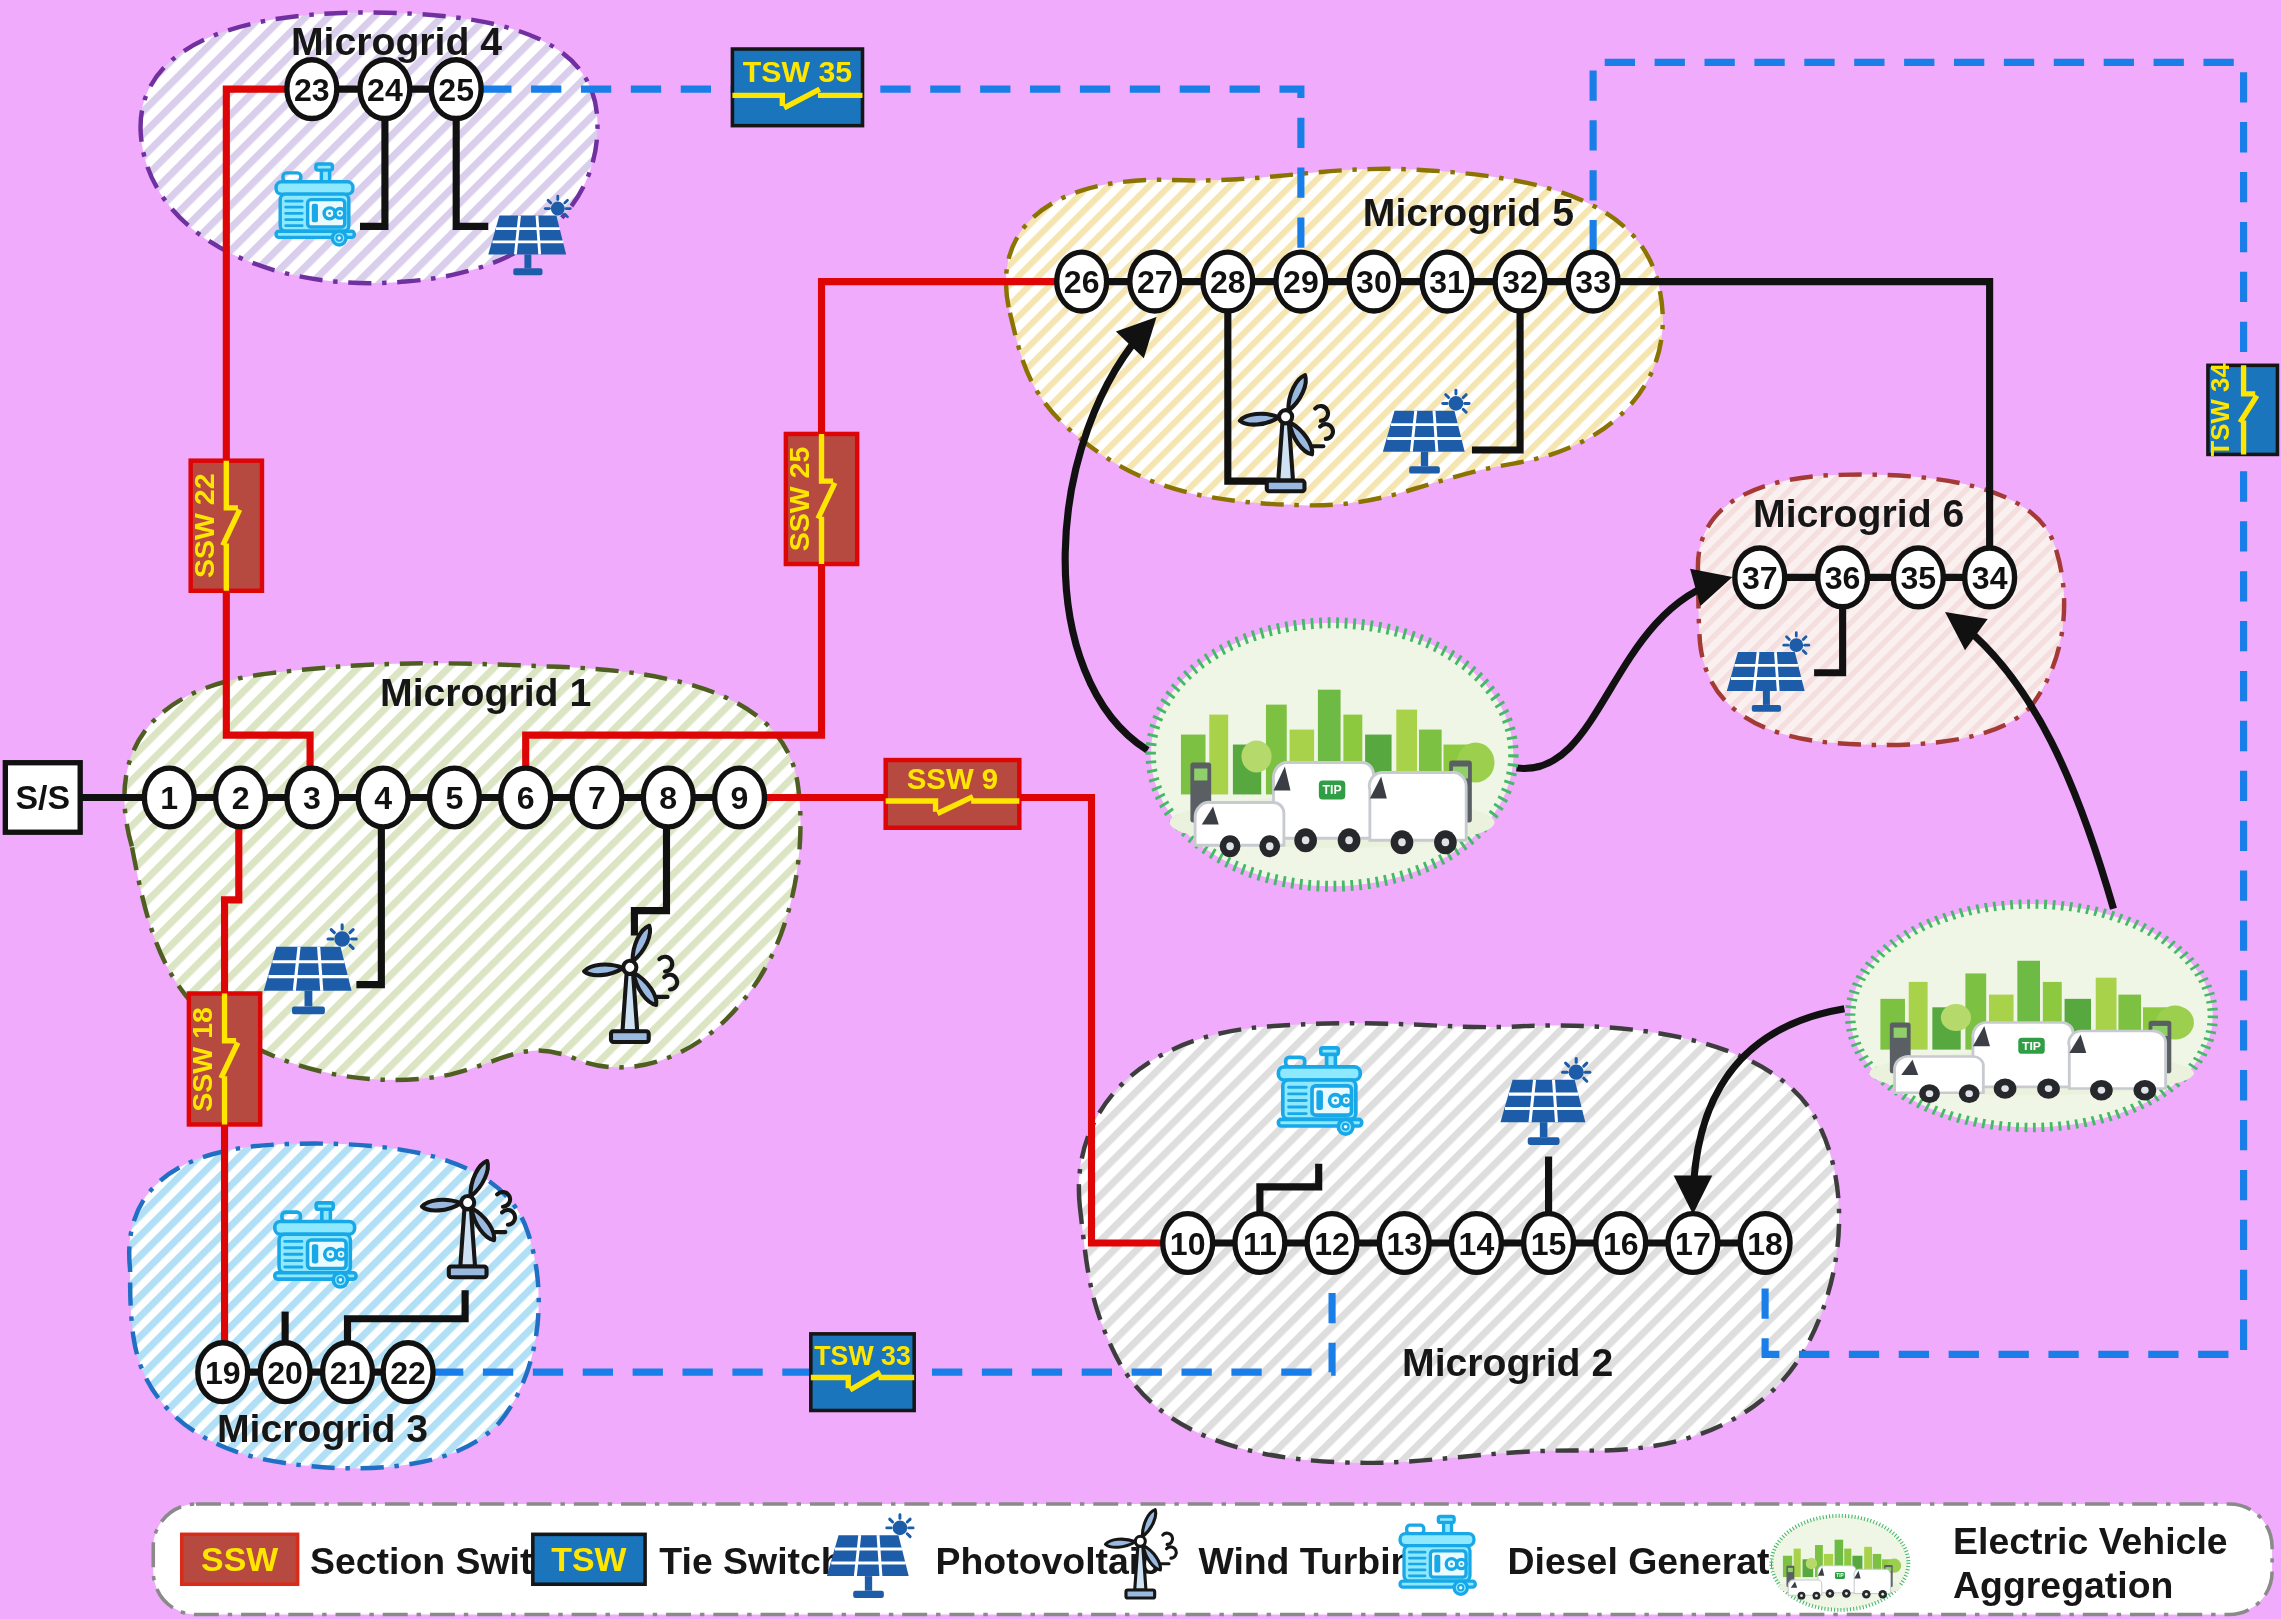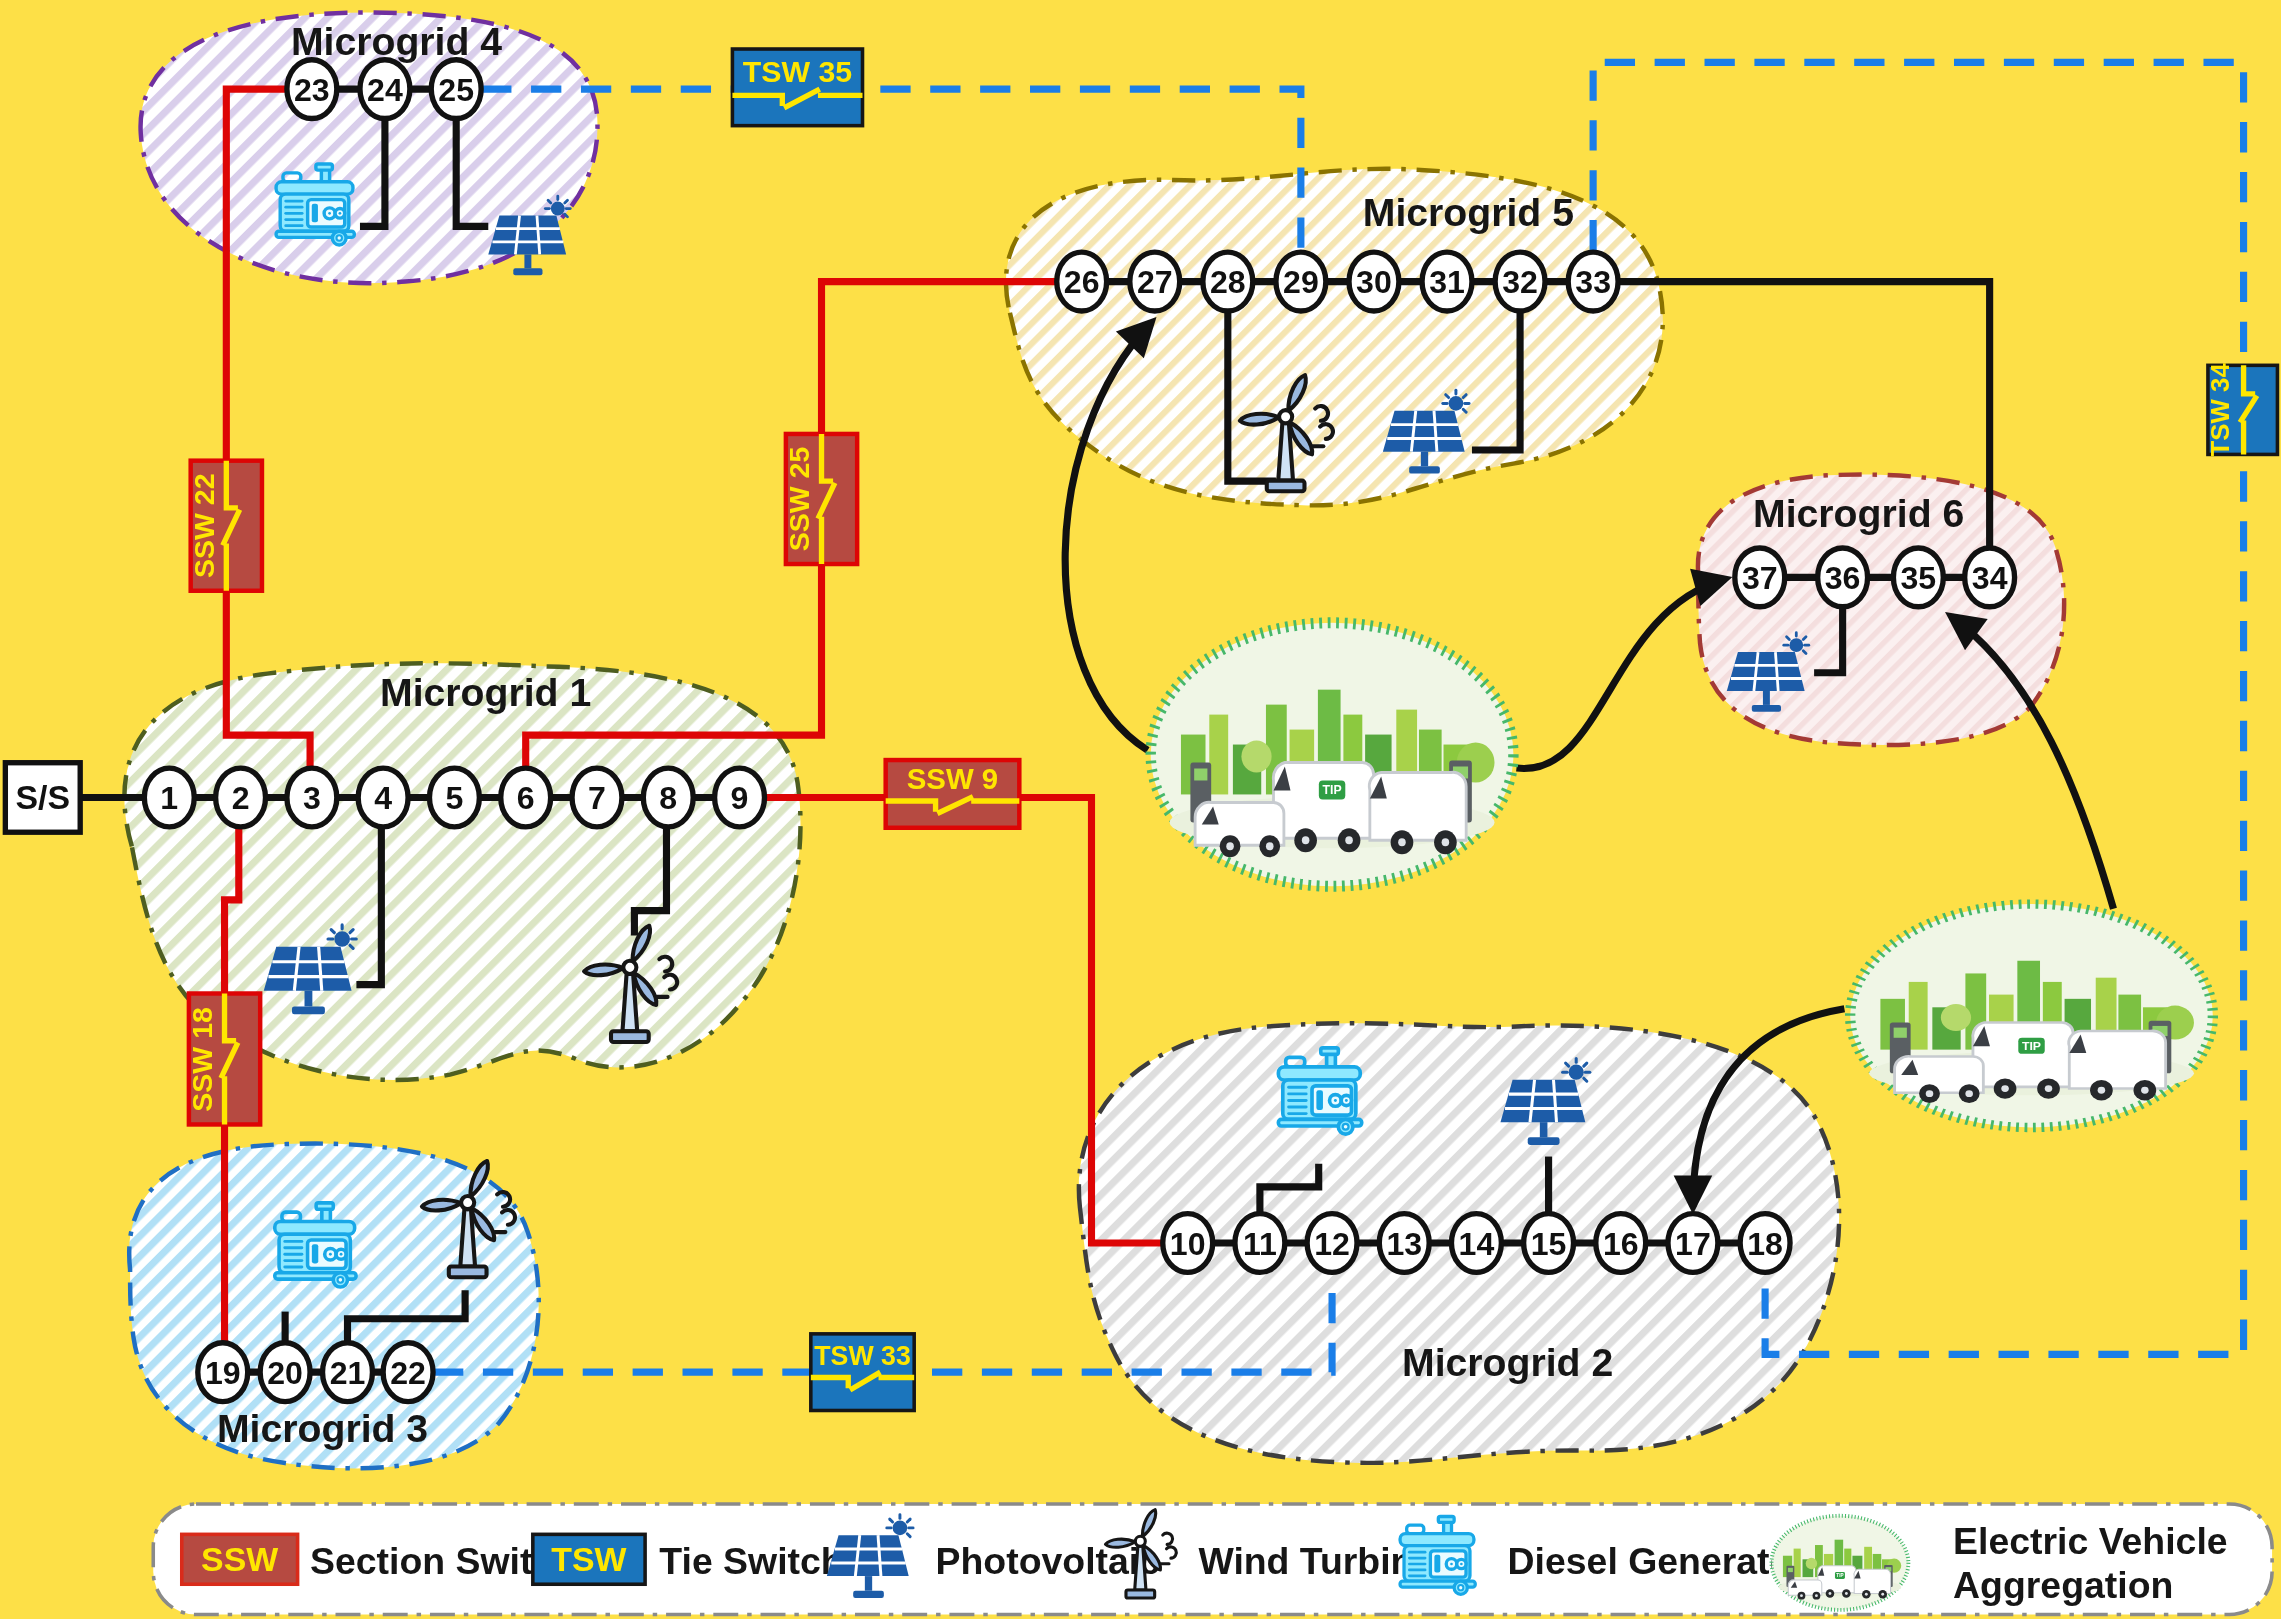--- a/index.html
+++ b/index.html
@@ -1,16 +1,16 @@
 <!DOCTYPE html>
 <html style="font-size:14.3px"><head>
 <meta charset="utf-8">
 <style>
   html,body{margin:0;padding:0;background:#ffffff;}
-  .stage{width:2281px;height:1619px;position:relative;background:#fde047;}
+  .stage{width:2281px;height:1619px;position:relative;background:#f0abfc;}
   svg{display:block;}
   svg text{font-family:"Liberation Sans","DejaVu Sans",sans-serif;}
   .mg-label{font-size:44px;font-weight:bold;fill:#161616;}
   .bus-num{font-size:36px;font-weight:bold;fill:#111;text-anchor:middle;}
   .sw-label{font-weight:bold;fill:#ffe600;text-anchor:middle;}
   .legend-label{font-size:42px;font-weight:600;fill:#161616;}
   .ss-label{font-size:38px;font-weight:bold;fill:#111;text-anchor:middle;}
 </style>
 </head>
 <body>

